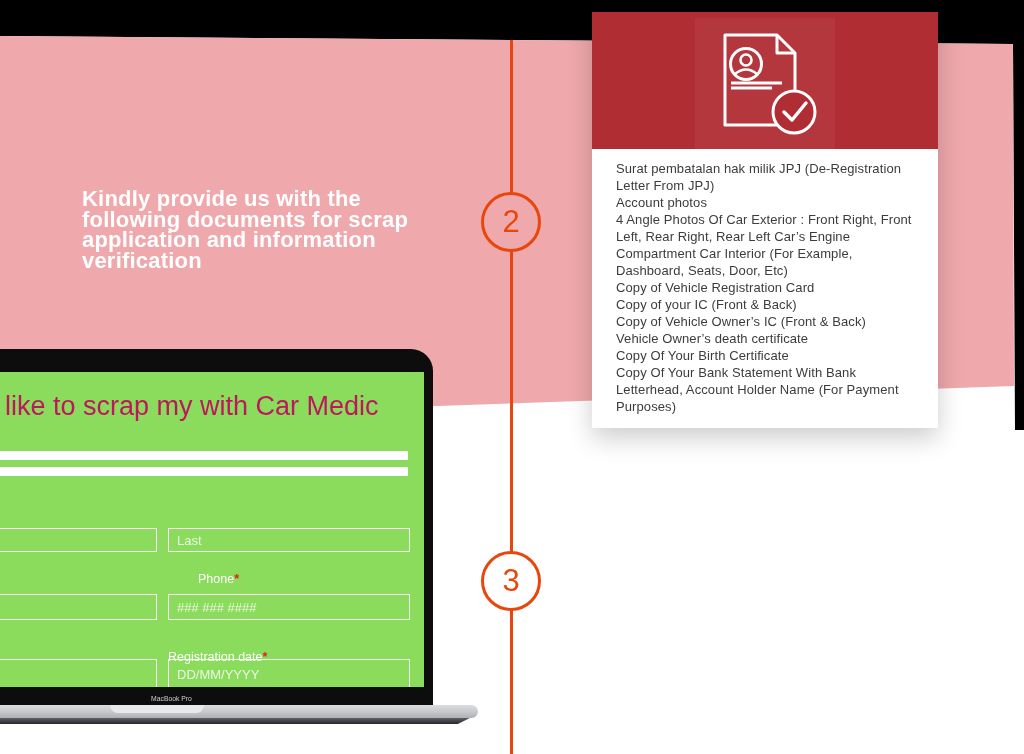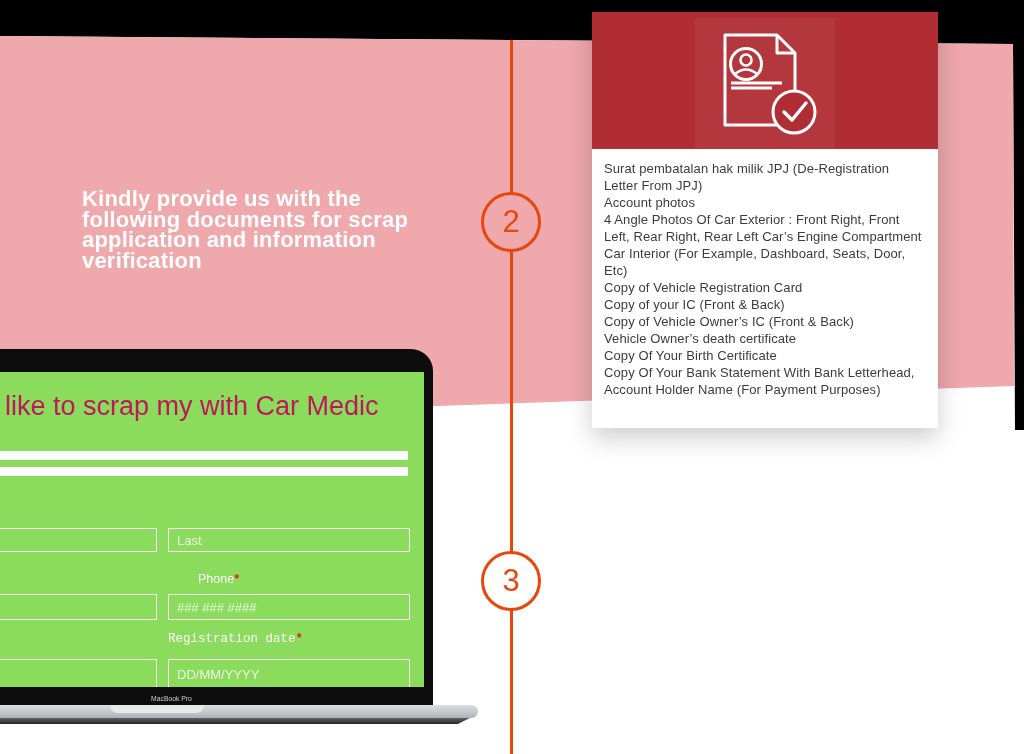--- a/index.html
+++ b/index.html
@@ -22,40 +22,40 @@
     border-radius:50%;color:#E8470C;font-size:31px;line-height:54px;text-align:center;z-index:3;}
   .circle-2{top:192px;background:#EFA8AC;}
   .circle-3{top:551px;background:#ffffff;}
 
   
   .doc-card{position:absolute;left:592px;top:12px;width:346px;height:416px;background:#fff;
     box-shadow:0 10px 24px rgba(0,0,0,.20);z-index:4;}
   .doc-card-header{position:relative;width:100%;height:137px;background:#B12D34;overflow:hidden;}
   .doc-card-watermark{position:absolute;left:103px;top:6px;width:140px;height:131px;background:rgba(255,255,255,.05);}
   .doc-card-icon{position:absolute;left:108px;top:8px;}
-  .doc-card-body{padding:11px 14px 0 12px;}
+  .doc-card-body{padding:11px 14px 0 24px;}
   .doc-item{font-size:13px;line-height:17px;color:#3C3C3C;letter-spacing:.1px;}
 
   
   .laptop{position:absolute;left:0;top:0;z-index:3;}
   .laptop-screen{position:absolute;left:-90px;top:349px;width:523px;height:356px;background:#0D0D0D;
     border-radius:22px 22px 0 0;}
   .laptop-glass{position:absolute;left:0;top:23px;right:9px;bottom:18px;background:#8BDB5C;overflow:hidden;}
   .screen-title{position:absolute;left:95px;top:19px;color:#be185d;font-size:27px;white-space:nowrap;}
   .screen-bar{position:absolute;left:4px;width:494px;height:9px;background:#fff;}
   .bar-1{top:79px;} .bar-2{top:95px;}
   .form-label{position:absolute;color:#fff;font-size:12.5px;white-space:nowrap;}
   .req{color:#E02519;font-weight:700;}
   .form-input{position:absolute;box-sizing:border-box;background:transparent;
     border:1.5px solid rgba(255,255,255,.92);color:#fff;font-size:13px;padding:0 8px;
     font-family:"Liberation Sans", sans-serif;outline:none;}
   .form-input::placeholder{color:rgba(255,255,255,.82);opacity:1;}
   .in-c1{left:28px;width:219px;} .in-c2{left:258px;width:242px;}
   .row1{top:156px;height:24px;} .row2{top:222px;height:26px;} .row3{top:287px;height:30px;}
-  .lb-row2{top:200px;margin-left:30px;} .lb-row3{top:260px;font-family:Liberation Mono, monospace;} .lb-c2{left:258px;}
+  .lb-row2{top:200px;margin-left:30px;} .lb-row3{top:278px;} .lb-c2{left:258px;}
   .bezel-label{position:absolute;left:0;top:344px;width:523px;text-align:center;color:#CFCFCF;
     font-size:10px;transform:scale(.68);}
   .laptop-base{position:absolute;left:-140px;top:705px;width:618px;height:13px;
     background:linear-gradient(180deg,#DCDDDF 0%,#C6C7CB 55%,#AEAFB4 100%);border-radius:0 9px 9px 0;}
   .laptop-notch{position:absolute;left:110px;top:705px;width:94px;height:8px;background:#E8E9EB;
     border-radius:0 0 9px 9px;}
   .laptop-bottom{position:absolute;left:-140px;top:718px;width:610px;height:6px;
     background:linear-gradient(180deg,#606166,#26272B);
     clip-path:polygon(0 0,100% 0,98% 100%,0 100%);}
 </style>

